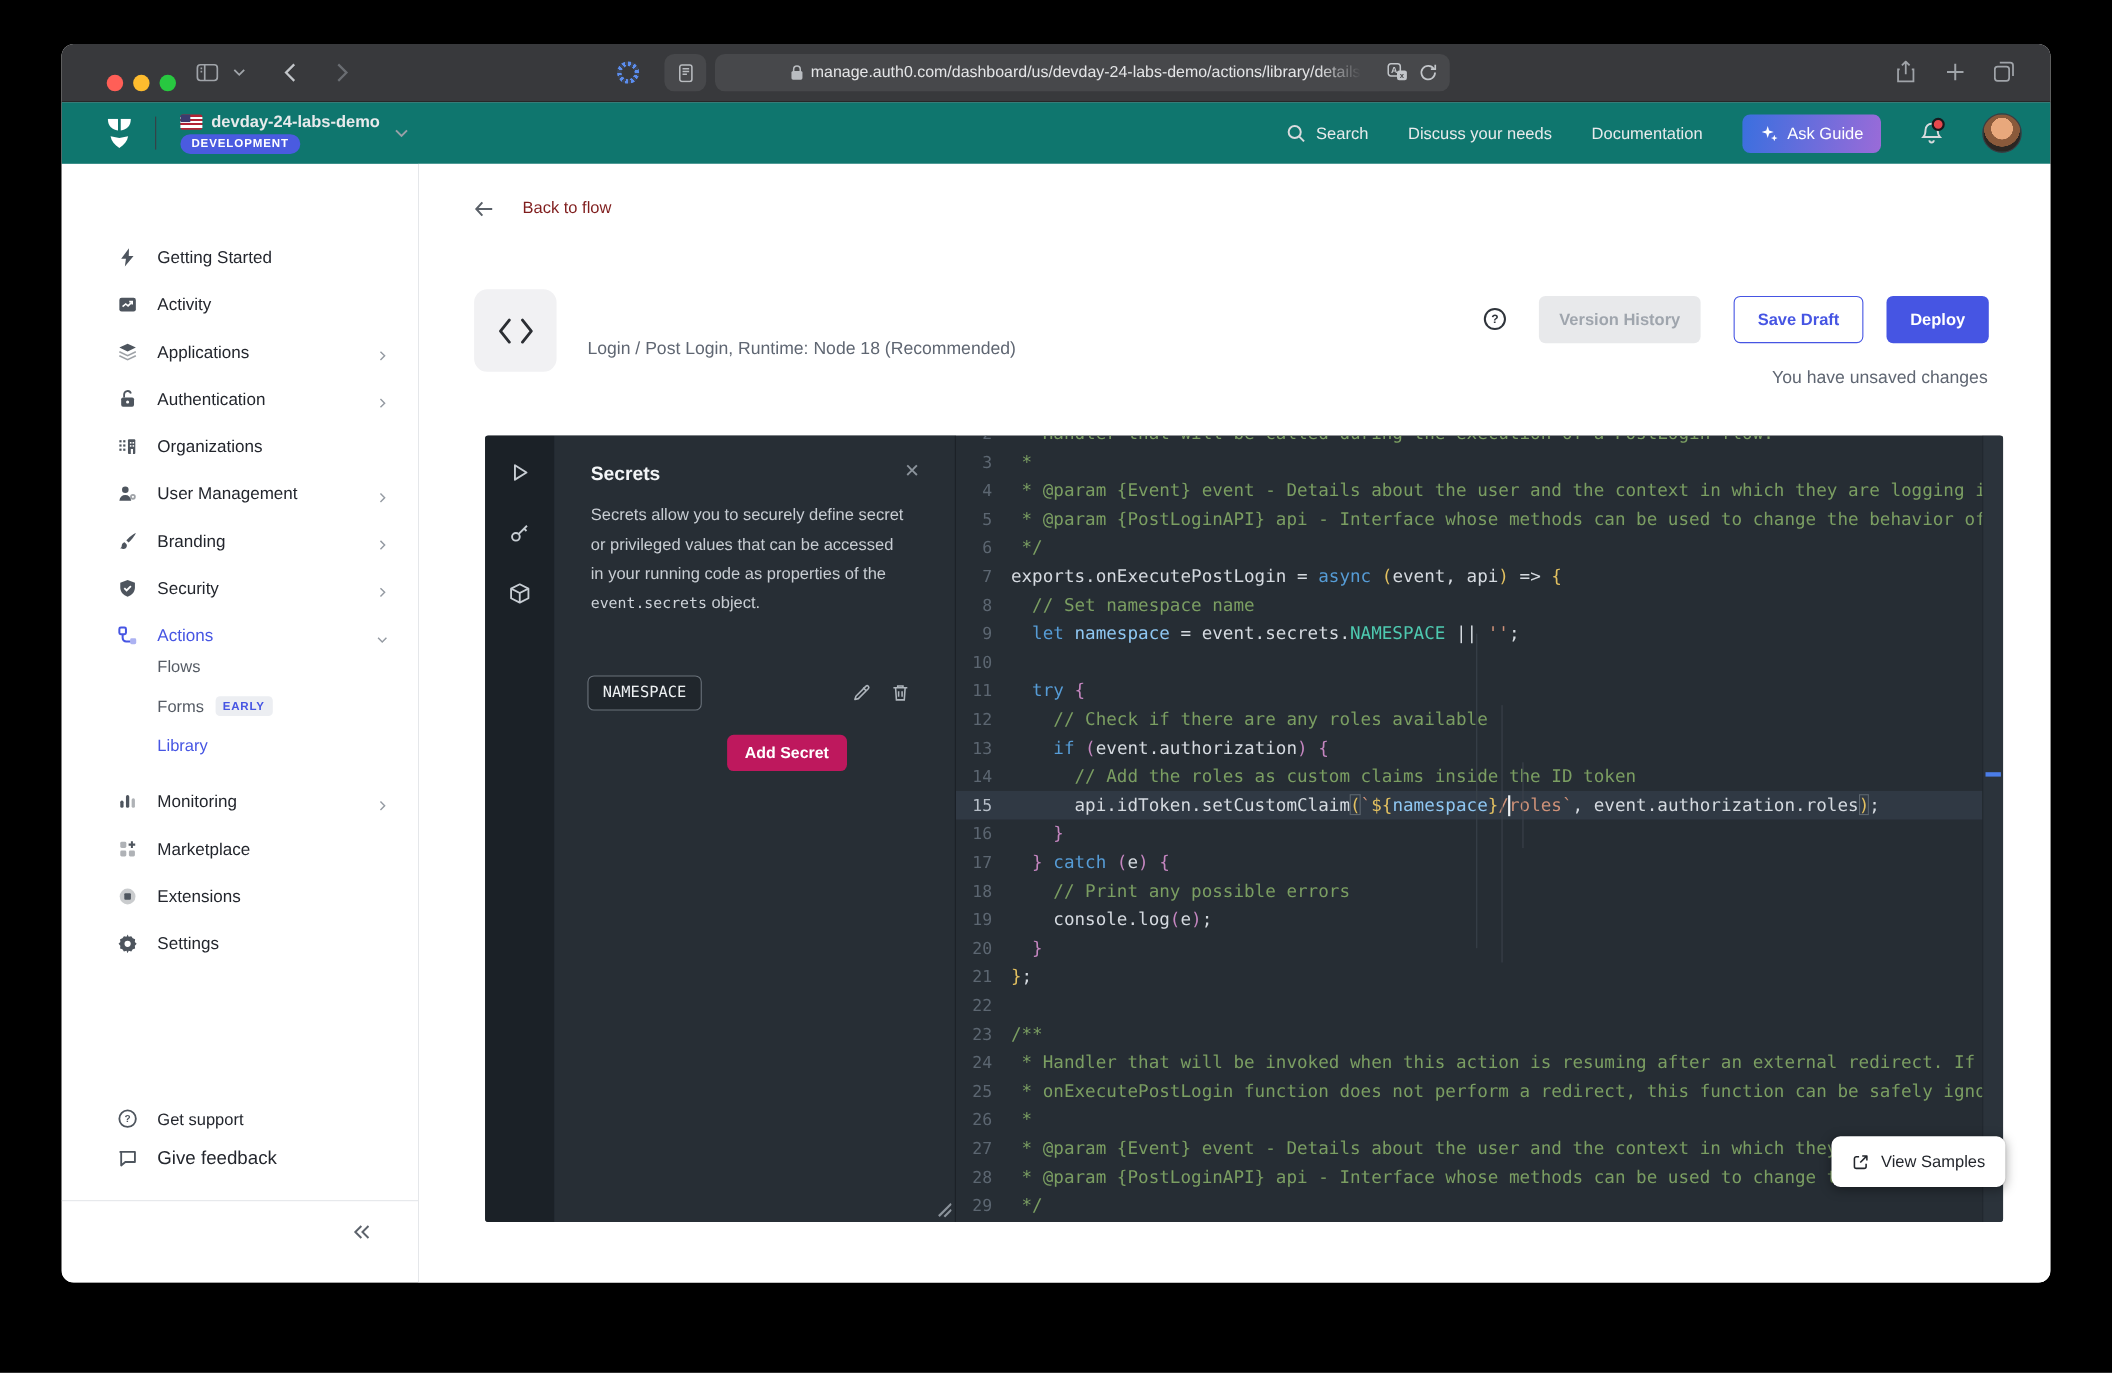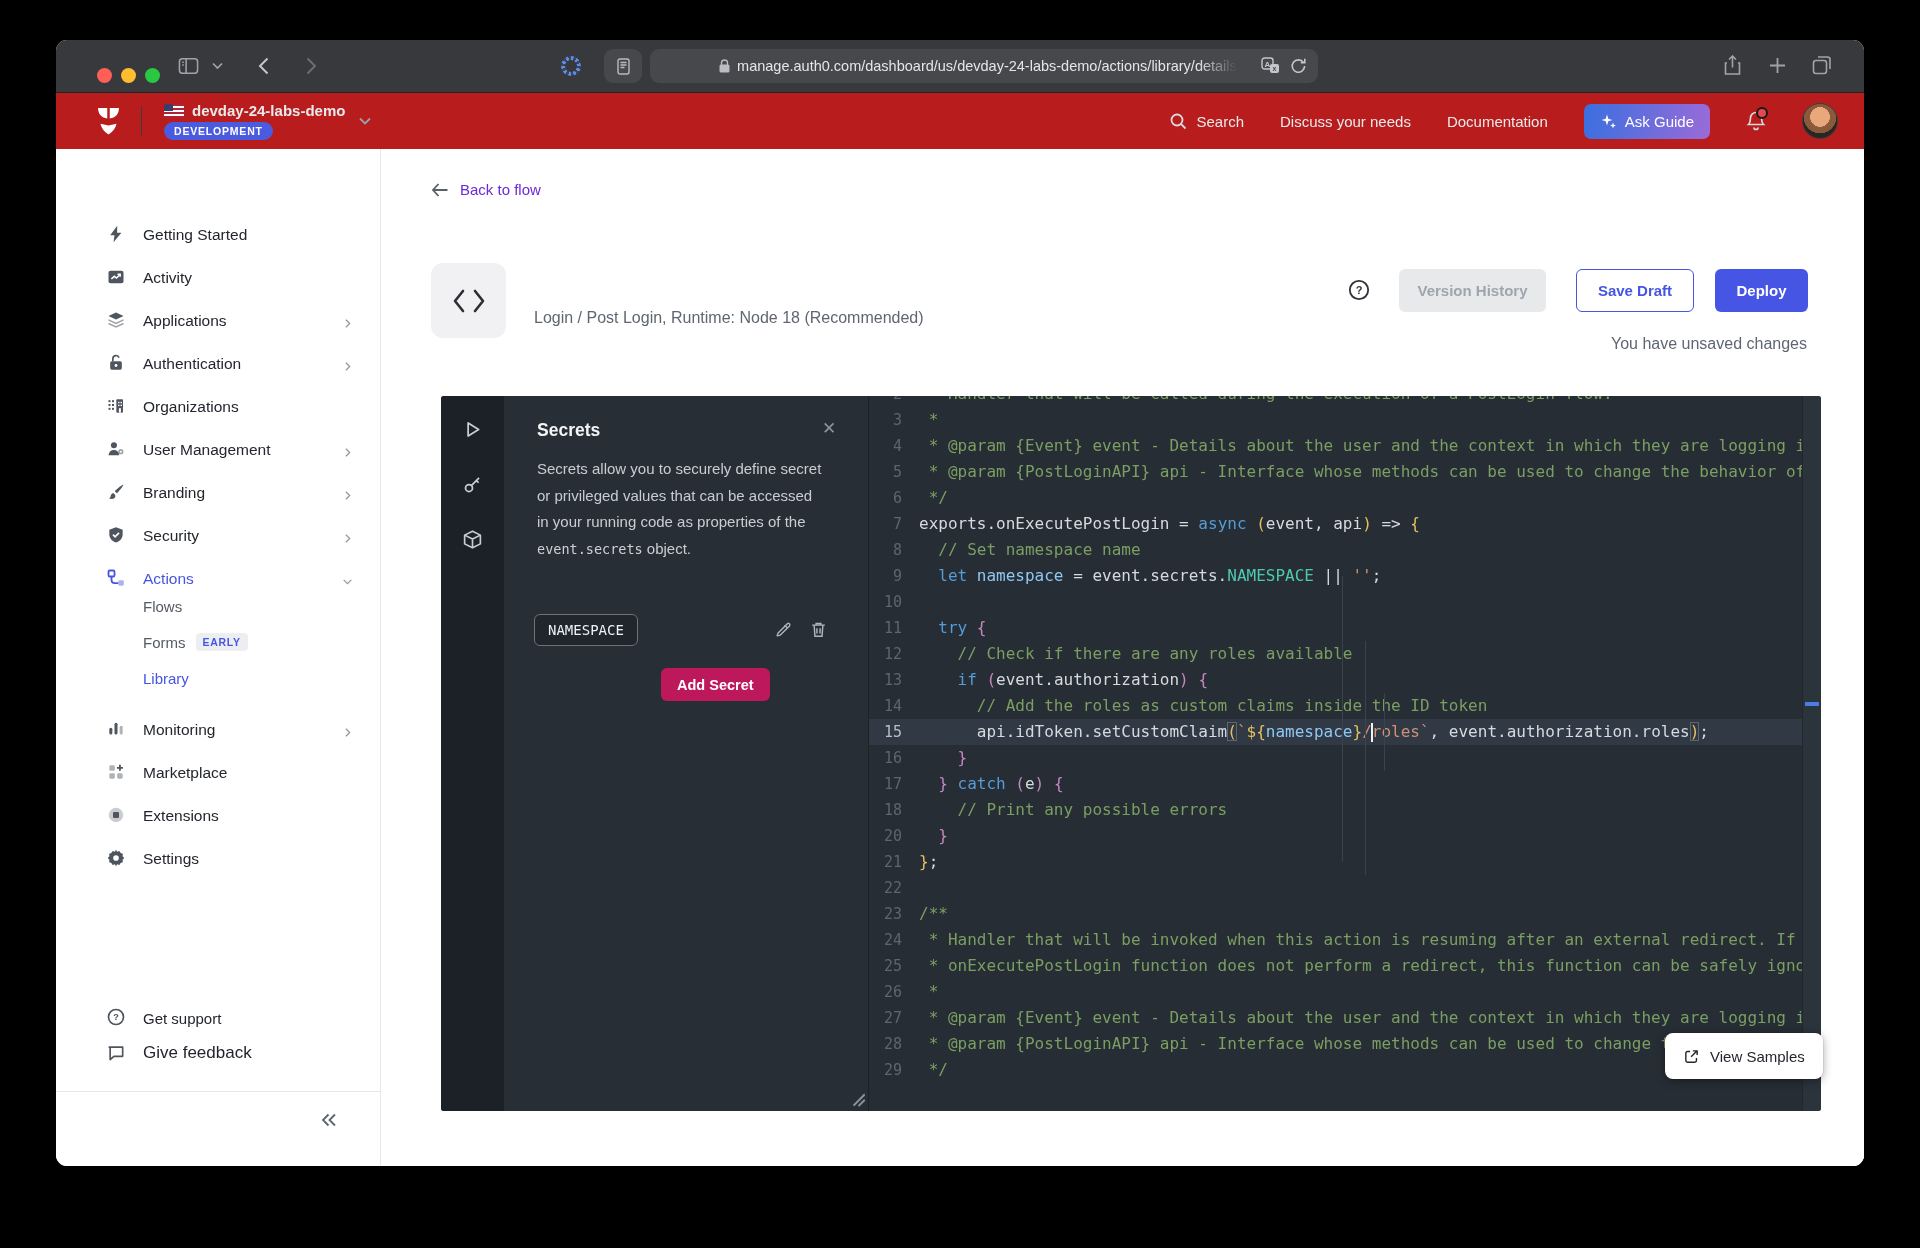--- a/index.html
+++ b/index.html
@@ -10,21 +10,21 @@
   .toolbar{position:relative;height:52px;background:#38393c;border-bottom:1px solid #232425;}
   .dot{position:absolute;top:28px;width:15px;height:15px;border-radius:50%;}
   .tool-ic{position:absolute;color:#a0a4a9;}
   .urlpill{position:absolute;left:594px;top:9px;width:668px;height:34px;background:#47484b;border-radius:9px;display:flex;align-items:center;justify-content:center;color:#e4e5e7;font-size:14.5px;overflow:hidden;}
   .readerpill{position:absolute;left:548px;top:9px;width:38px;height:34px;background:#47484b;border-radius:9px;display:flex;align-items:center;justify-content:center;color:#b9bcc0;}
   .urlfade{position:absolute;right:64px;top:0;width:56px;height:34px;background:linear-gradient(90deg,rgba(71,72,75,0),#47484b 70%);}
   .spinner{position:absolute;left:505px;top:16px;width:20px;height:20px;border-radius:50%;background:repeating-conic-gradient(#5b8def 0 18deg,rgba(91,141,239,.15) 18deg 36deg);}
   .spinner::after{content:"";position:absolute;left:4px;top:4px;width:12px;height:12px;border-radius:50%;background:#38393c;}
 
   
-  .anav{position:relative;height:56px;background:#b91c1c;display:flex;align-items:center;color:#e8eaec;}
+  .anav{position:relative;height:56px;background:#0f766e;display:flex;align-items:center;color:#e8eaec;}
   .anav .logo{margin-left:40px;color:#fff;}
   .anav .vdiv{width:1px;height:30px;background:#3a3d43;margin:0 22px 0 20px;}
   .flag{width:20px;height:14px;border-radius:2px;overflow:hidden;position:relative;background:repeating-linear-gradient(#b22234 0 2px,#fff 2px 4px);flex:none;}
   .flag::after{content:"";position:absolute;left:0;top:0;width:9px;height:7px;background:#3c3b6e;}
   .tenant-wrap{display:flex;flex-direction:column;gap:3px;}
   .tenant-top{display:flex;align-items:center;gap:8px;font-size:15px;font-weight:700;}
   .env-badge{align-self:flex-start;background:#4a5be0;color:#fff;font-size:10.5px;font-weight:700;letter-spacing:.8px;padding:3px 10px;border-radius:9px;}
   .tenant-chev{margin-left:14px;color:#9aa0a8;}
   .anav-right{margin-left:auto;display:flex;align-items:center;gap:36px;padding-right:26px;font-size:15px;}
   .nav-search{display:flex;align-items:center;gap:9px;}
@@ -45,21 +45,21 @@
   .sb-item.active .ic{color:#4655e3;}
   .sb-sub{height:36px;display:flex;align-items:center;padding-left:87px;font-size:15px;color:#555b64;cursor:pointer;}
   .sb-sub.active{color:#4655e3;}
   .early{margin-left:10px;background:#eceef2;color:#4655e3;font-size:10.5px;font-weight:700;letter-spacing:.7px;padding:3px 7px;border-radius:4px;}
   .sb-bottom{position:absolute;left:0;right:0;top:842px;}
   .sb-divider{position:absolute;left:0;right:0;top:942px;height:1px;background:#e5e7ea;}
   .collapse-btn{position:absolute;left:258px;top:957px;width:30px;height:28px;display:flex;align-items:center;justify-content:center;color:#5d636c;cursor:pointer;}
 
   
   .main{flex:1;position:relative;background:#fff;}
-  .backlink{position:absolute;left:50px;top:32px;display:flex;align-items:center;gap:12px;font-size:15px;color:#6d28d9;cursor:pointer;}
+  .backlink{position:absolute;left:50px;top:32px;display:flex;align-items:center;gap:27px;font-size:15px;color:#7f1d1d;cursor:pointer;}
   .backlink .arr{color:#5a6068;display:flex;}
   .titletile{position:absolute;left:50px;top:114px;width:75px;height:75px;background:#f1f1f3;border-radius:12px;display:flex;align-items:center;justify-content:center;color:#2b2e33;}
   .pagetitle{position:absolute;left:153px;top:103px;font-size:33px;font-weight:700;letter-spacing:-.3px;color:#16181d;}
   .pagesub{position:absolute;left:153px;top:160px;font-size:16px;color:#5f6672;}
   .helpcirc{position:absolute;left:967px;top:130px;width:22px;height:22px;color:#2f343b;}
   .btn{position:absolute;top:120px;height:43px;border-radius:6px;display:flex;align-items:center;justify-content:center;font-size:15px;font-weight:700;cursor:pointer;box-sizing:border-box;}
   .btn-vh{left:1018px;width:147px;background:#e8e9eb;color:#9fa5ad;}
   .btn-save{left:1195px;width:118px;background:#fff;border:1px solid #4655e3;color:#4655e3;}
   .btn-deploy{left:1334px;width:93px;background:#4655e3;color:#fff;}
   .unsaved{position:absolute;top:186px;right:57px;font-size:16px;color:#5f6672;}
@@ -539,20 +539,21 @@
               <div class="crow"><span class="ln">9</span><span class="ltxt"><span class="tk-def">  </span><span class="tk-kw">let </span><span class="tk-var">namespace </span><span class="tk-def">= event.secrets.</span><span class="tk-teal">NAMESPACE</span><span class="tk-def"> || </span><span class="tk-str">''</span><span class="tk-def">;</span></span></div>
               <div class="crow"><span class="ln">10</span><span class="ltxt"></span></div>
               <div class="crow"><span class="ln">11</span><span class="ltxt"><span class="tk-def">  </span><span class="tk-kw">try </span><span class="tk-purp">{</span></span></div>
               <div class="crow"><span class="ln">12</span><span class="ltxt"><span class="tk-com">    // Check if there are any roles available</span></span></div>
               <div class="crow"><span class="ln">13</span><span class="ltxt"><span class="tk-def">    </span><span class="tk-kw">if </span><span class="tk-purp">(</span><span class="tk-def">event.authorization</span><span class="tk-purp">)</span><span class="tk-def"> </span><span class="tk-purp">{</span></span></div>
               <div class="crow"><span class="ln">14</span><span class="ltxt"><span class="tk-com">      // Add the roles as custom claims inside the ID token</span></span></div>
               <div class="crow cur"><span class="ln">15</span><span class="ltxt"><span class="tk-def">      api.idToken.setCustomClaim</span><span class="tk-goldbox">(</span><span class="tk-str">`</span><span class="tk-gold">${</span><span class="tk-var">namespace</span><span class="tk-gold">}</span><span class="tk-str">/</span><span class="caret"></span><span class="tk-str">roles`</span><span class="tk-def">, event.authorization.roles</span><span class="tk-goldbox">)</span><span class="tk-def">;</span></span></div>
               <div class="crow"><span class="ln">16</span><span class="ltxt"><span class="tk-purp">    }</span></span></div>
               <div class="crow"><span class="ln">17</span><span class="ltxt"><span class="tk-def">  </span><span class="tk-purp">} </span><span class="tk-kw">catch </span><span class="tk-purp">(</span><span class="tk-def">e</span><span class="tk-purp">)</span><span class="tk-def"> </span><span class="tk-purp">{</span></span></div>
               <div class="crow"><span class="ln">18</span><span class="ltxt"><span class="tk-com">    // Print any possible errors</span></span></div>
+              <div class="crow"><span class="ln">19</span><span class="ltxt"><span class="tk-def">    console.log</span><span class="tk-purp">(</span><span class="tk-def">e</span><span class="tk-purp">)</span><span class="tk-def">;</span></span></div>
               <div class="crow"><span class="ln">20</span><span class="ltxt"><span class="tk-purp">  }</span></span></div>
               <div class="crow"><span class="ln">21</span><span class="ltxt"><span class="tk-gold">}</span><span class="tk-def">;</span></span></div>
               <div class="crow"><span class="ln">22</span><span class="ltxt"></span></div>
               <div class="crow"><span class="ln">23</span><span class="ltxt"><span class="tk-com">/**</span></span></div>
               <div class="crow"><span class="ln">24</span><span class="ltxt"><span class="tk-com"> * Handler that will be invoked when this action is resuming after an external redirect. If your</span></span></div>
               <div class="crow"><span class="ln">25</span><span class="ltxt"><span class="tk-com"> * onExecutePostLogin function does not perform a redirect, this function can be safely ignored.</span></span></div>
               <div class="crow"><span class="ln">26</span><span class="ltxt"><span class="tk-com"> *</span></span></div>
               <div class="crow"><span class="ln">27</span><span class="ltxt"><span class="tk-com"> * @param {Event} event - Details about the user and the context in which they are logging in.</span></span></div>
               <div class="crow"><span class="ln">28</span><span class="ltxt"><span class="tk-com"> * @param {PostLoginAPI} api - Interface whose methods can be used to change the behavior of</span></span></div>
               <div class="crow"><span class="ln">29</span><span class="ltxt"><span class="tk-com"> */</span></span></div>

